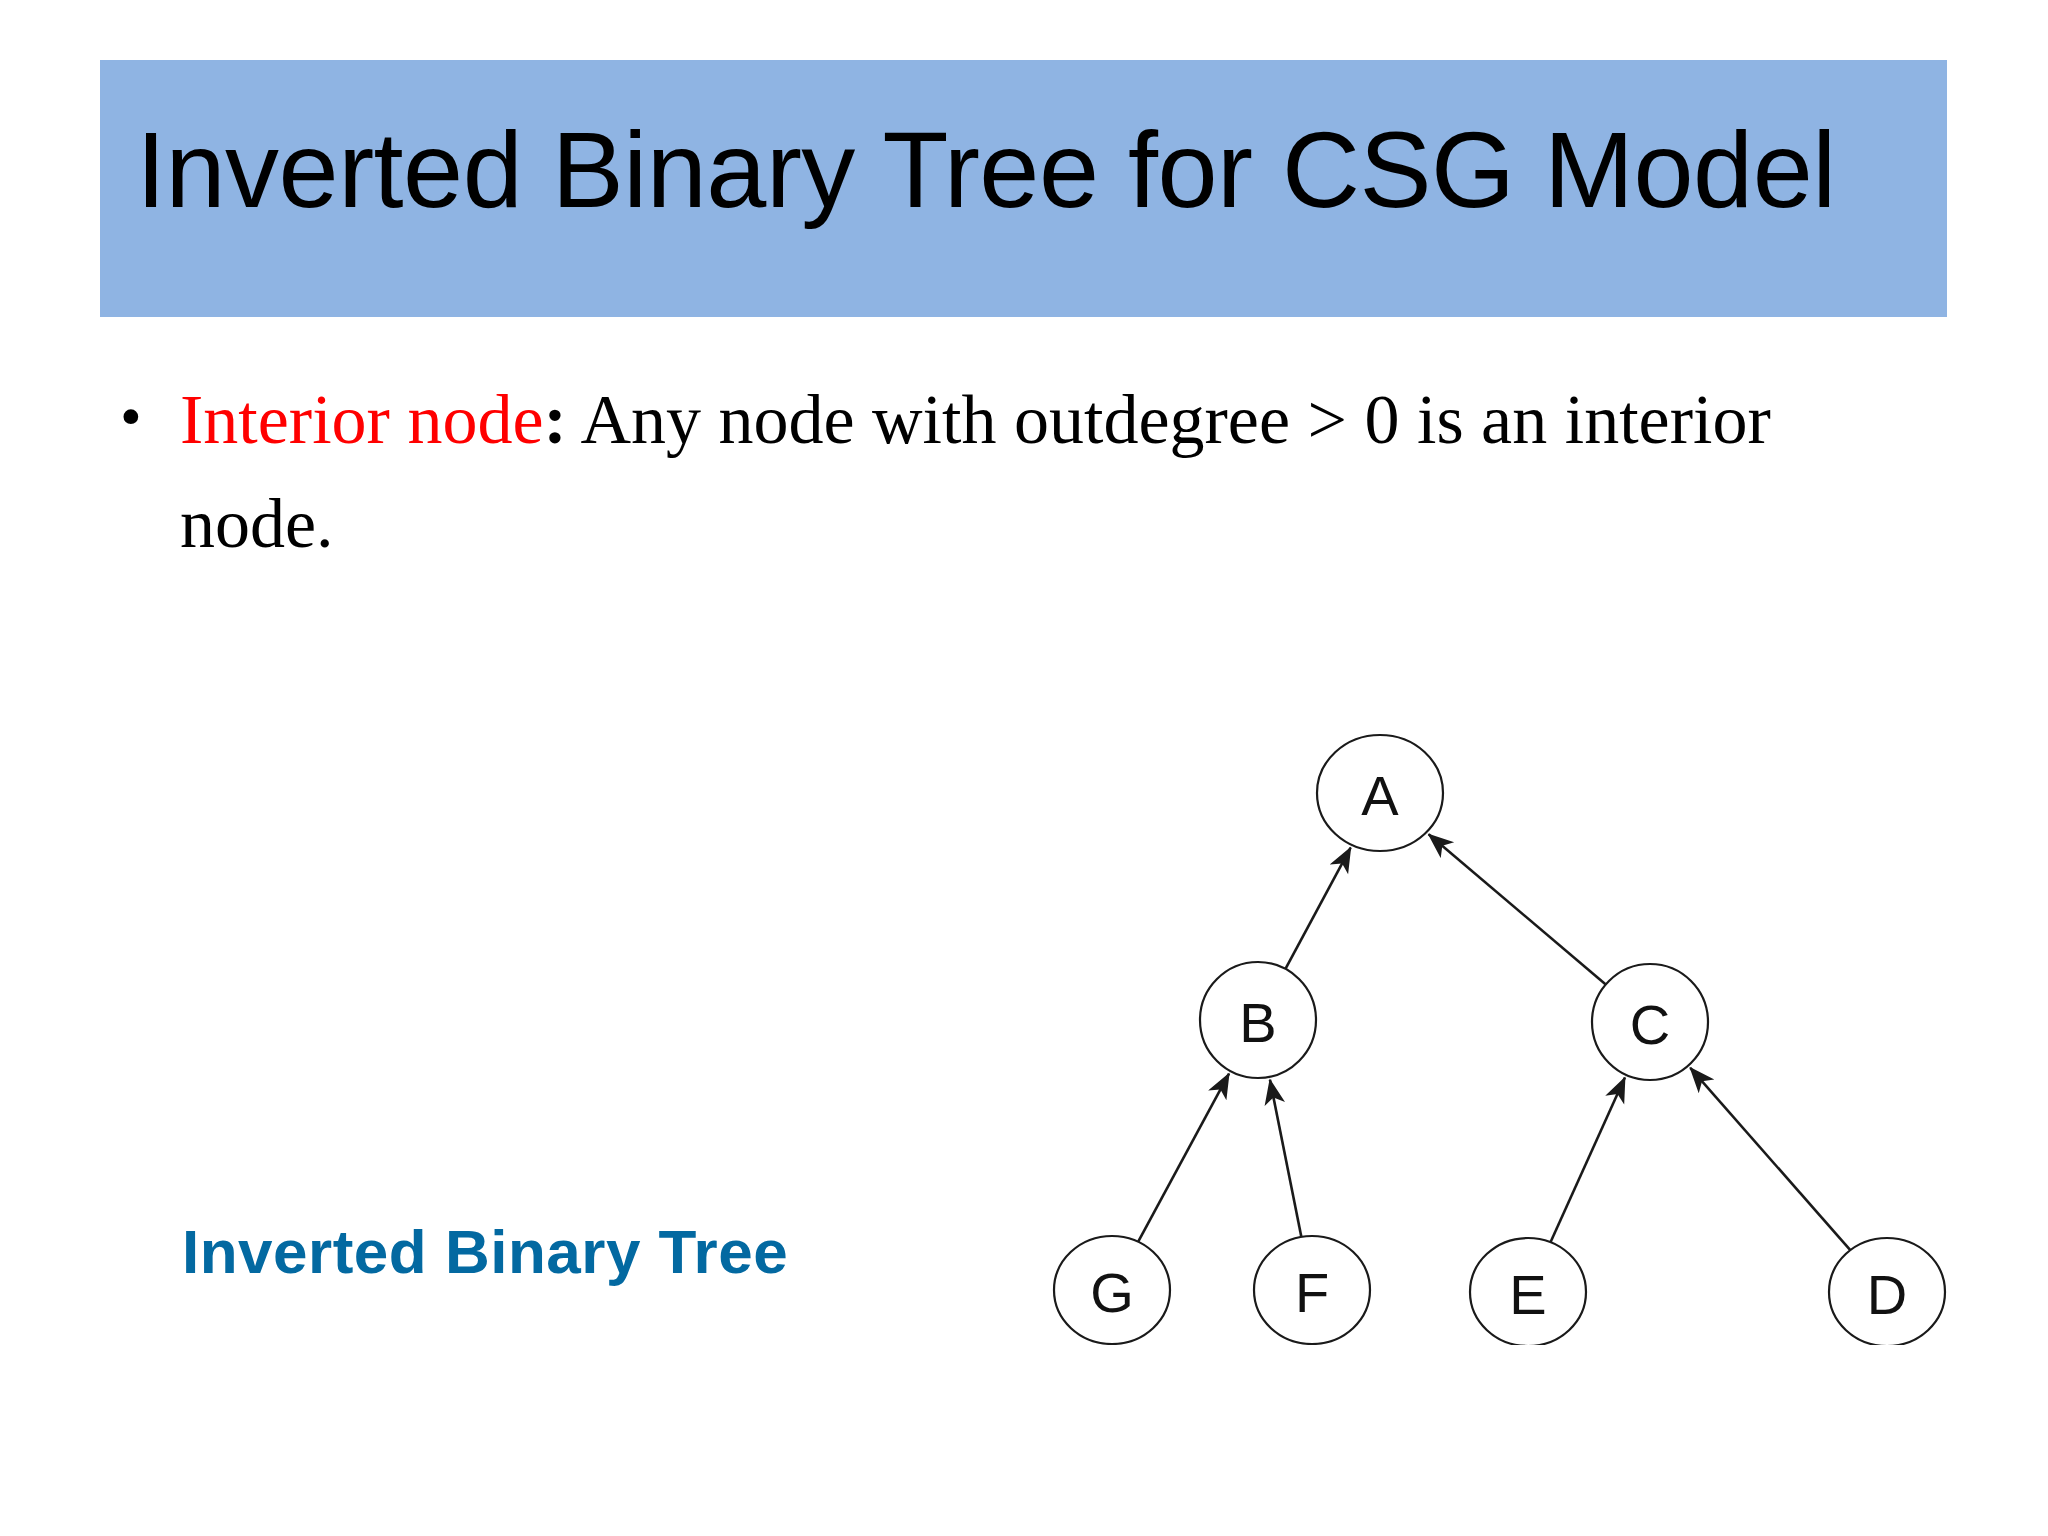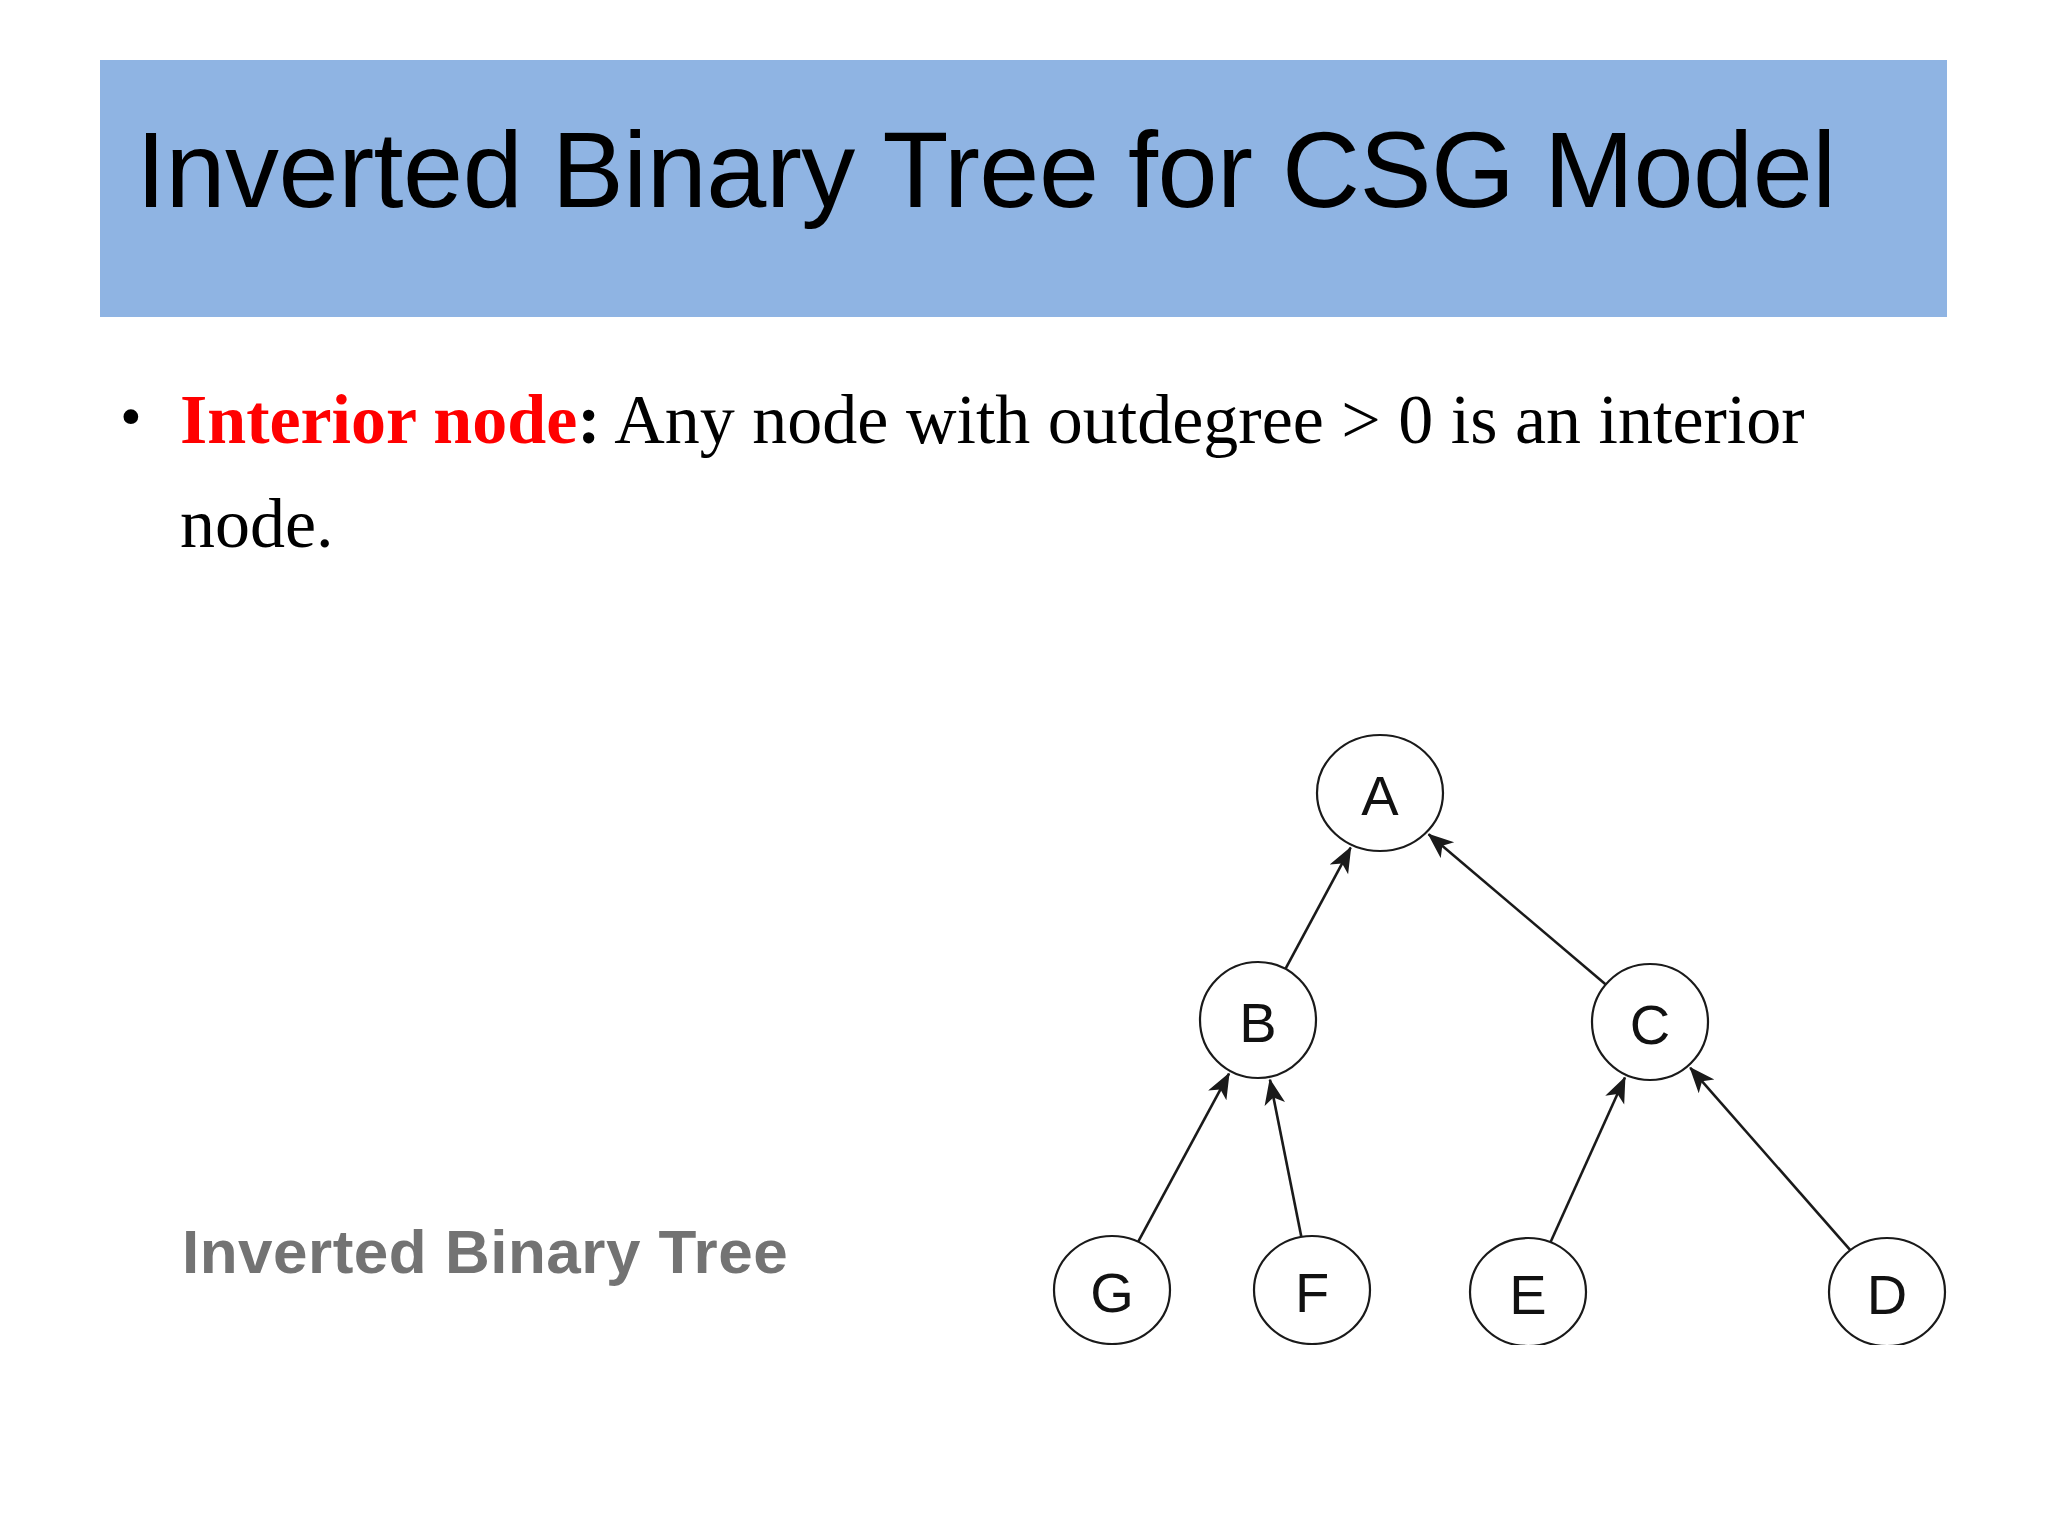--- a/index.html
+++ b/index.html
@@ -73,36 +73,36 @@
   .bullet-text {
     flex: 1 1 auto;
     font-family: "Liberation Serif", serif;
     font-size: 70px;
     line-height: 104px;
     color: #000000;
     font-weight: 400;
   }
   .lead-term {
     color: #ff0000;
-    font-weight: bold;
+    font-weight: normal;
   }
   .lead-colon {
     color: #000000;
     font-weight: bold;
   }
 
   
   #tree-caption {
     position: absolute;
     left: 182px;
     top: 1216px;
     font-family: "Liberation Sans", sans-serif;
     font-size: 62px;
     font-weight: bold;
-    color: #737373;
+    color: #0369a1;
     letter-spacing: 0.5px;
     white-space: nowrap;
   }
 
   
   #tree-figure {
     position: absolute;
     left: 1030px;
     top: 715px;
     width: 1000px;

